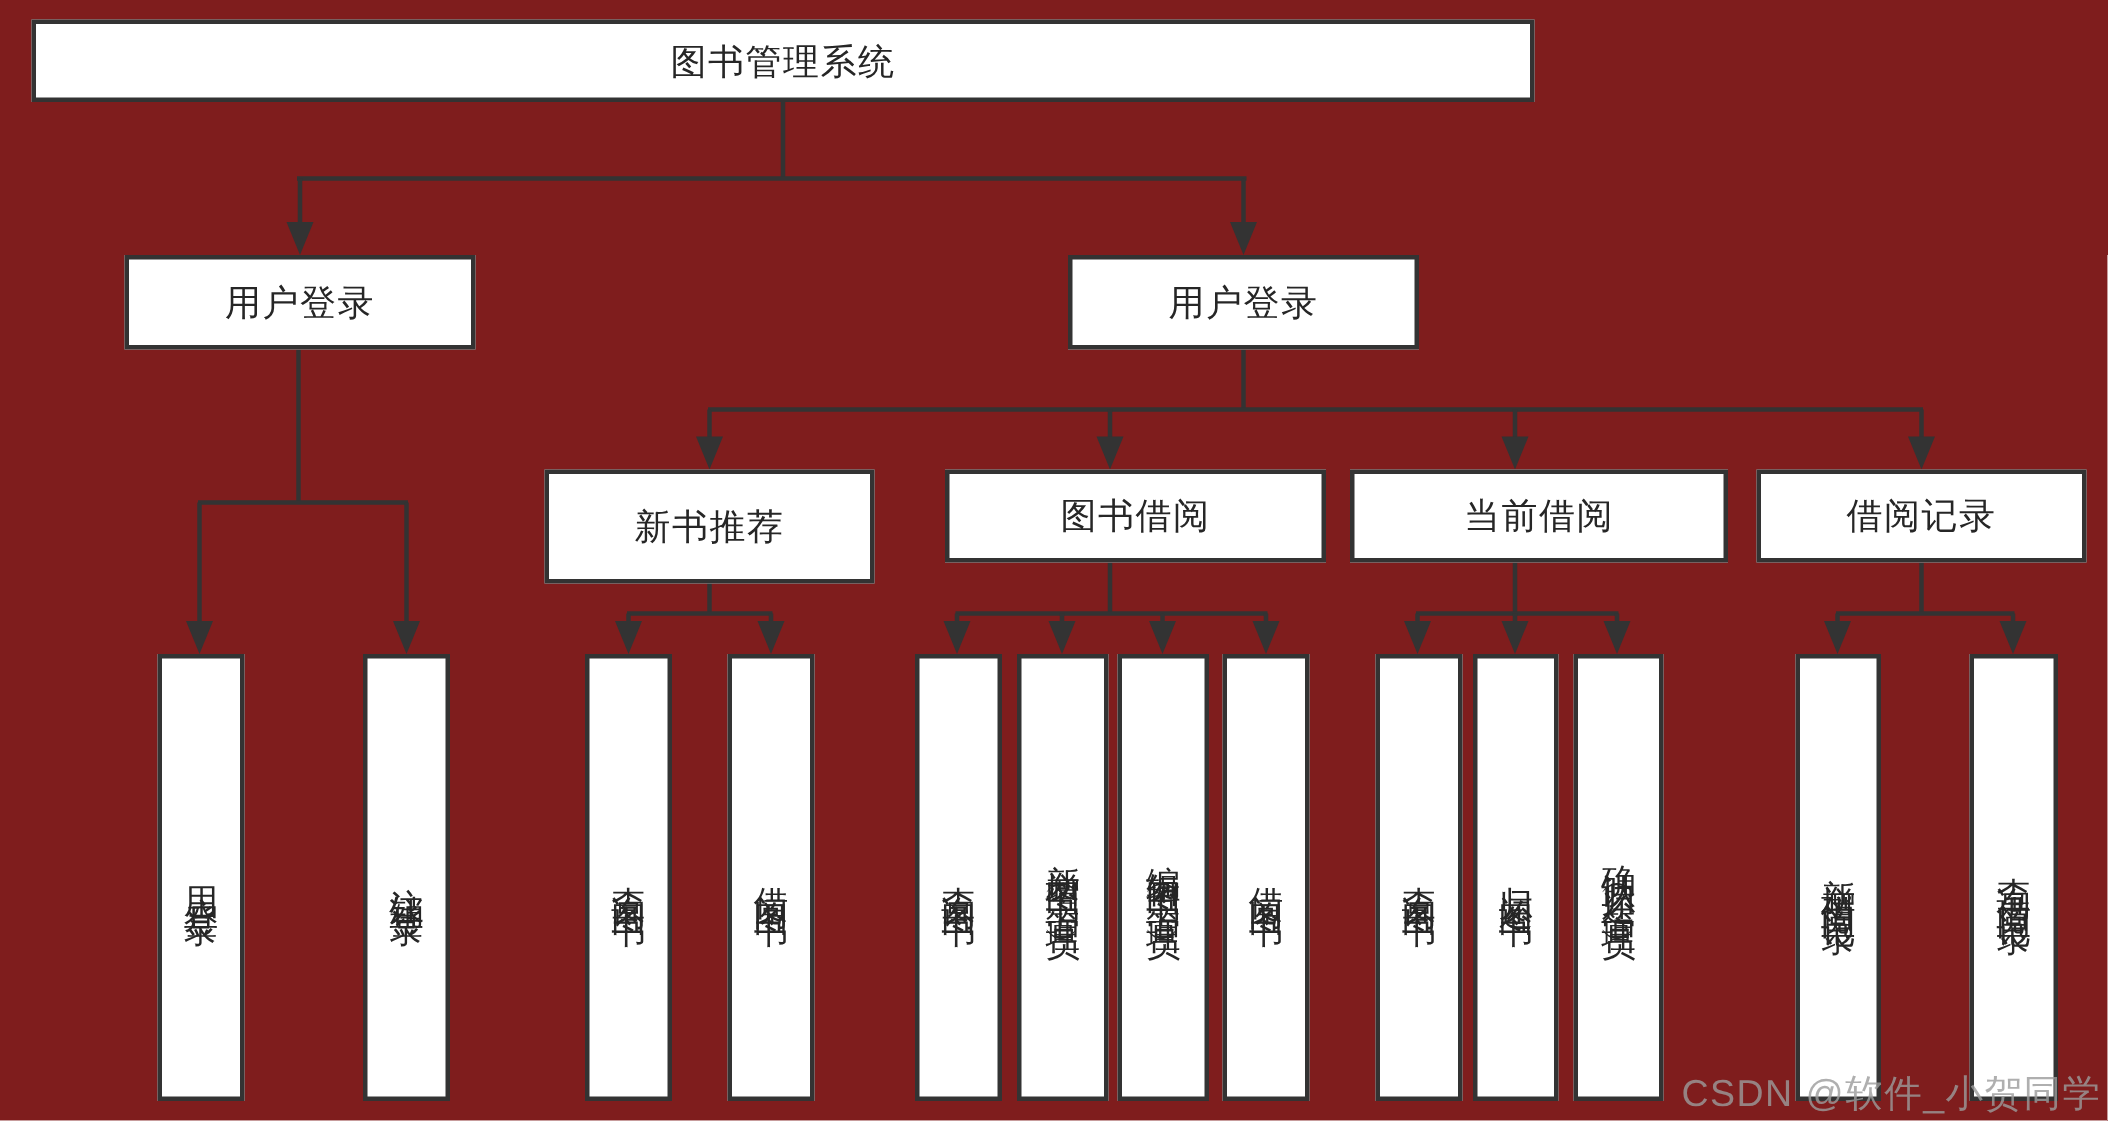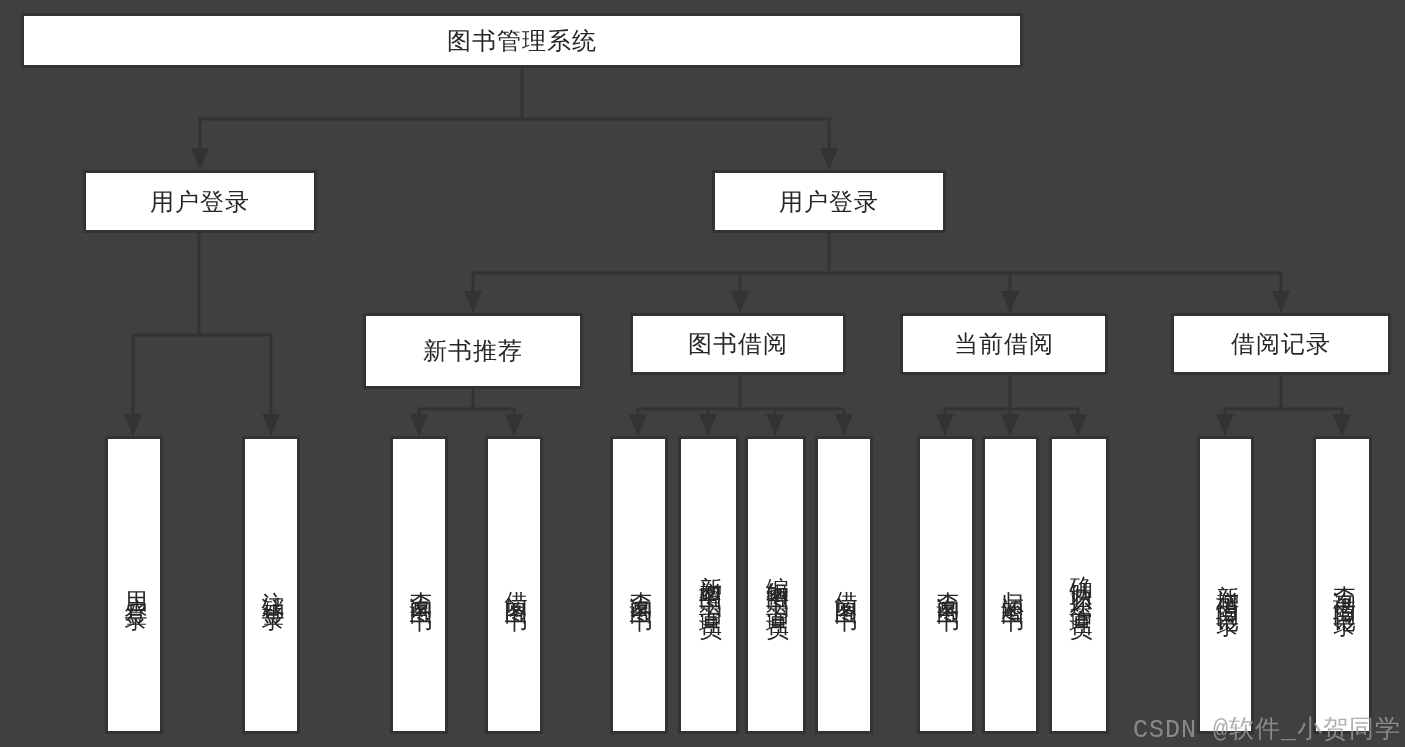--- a/index.html
+++ b/index.html
@@ -1,23 +1,22 @@
 <!DOCTYPE html>
 <html><head>
 <meta charset="utf-8">
 <style>
   html, body { margin: 0; padding: 0; background: #ffffff; }
   body { font-family: "Liberation Sans", sans-serif; }
   .canvas {
     position: relative;
     width: 1405px;
     height: 747px;
-    background: #404040;
+    background: #7f1d1d;
     overflow: hidden;
-    font-family: Liberation Mono, monospace;
   }
   .edges-svg {
     position: absolute;
     left: 0; top: 0;
     width: 1405px; height: 747px;
     z-index: 1;
   }
   .node {
     position: absolute;
     box-sizing: border-box;
@@ -158,24 +157,24 @@
   <div class="node" style="left:83px; top:170px; width:234px; height:63px;">
     <span class="hlabel">用户登录</span>
   </div>
   <div class="node" style="left:712px; top:170px; width:234px; height:63px;">
     <span class="hlabel">用户登录</span>
   </div>
 
   <div class="node" style="left:363px; top:313px; width:220px; height:76px;">
     <span class="hlabel">新书推荐</span>
   </div>
-  <div class="node" style="left:630px; top:313px; width:216px; height:62px;">
+  <div class="node" style="left:630px; top:313px; width:254px; height:62px;">
     <span class="hlabel">图书借阅</span>
   </div>
-  <div class="node" style="left:900px; top:313px; width:208px; height:62px;">
+  <div class="node" style="left:900px; top:313px; width:252px; height:62px;">
     <span class="hlabel">当前借阅</span>
   </div>
   <div class="node" style="left:1171px; top:313px; width:220px; height:62px;">
     <span class="hlabel">借阅记录</span>
   </div>
 
   <div class="leaf" style="left:105px; width:58px;">
     <span class="vlabel">用户登录</span>
   </div>
   <div class="leaf" style="left:242px; width:58px;">

